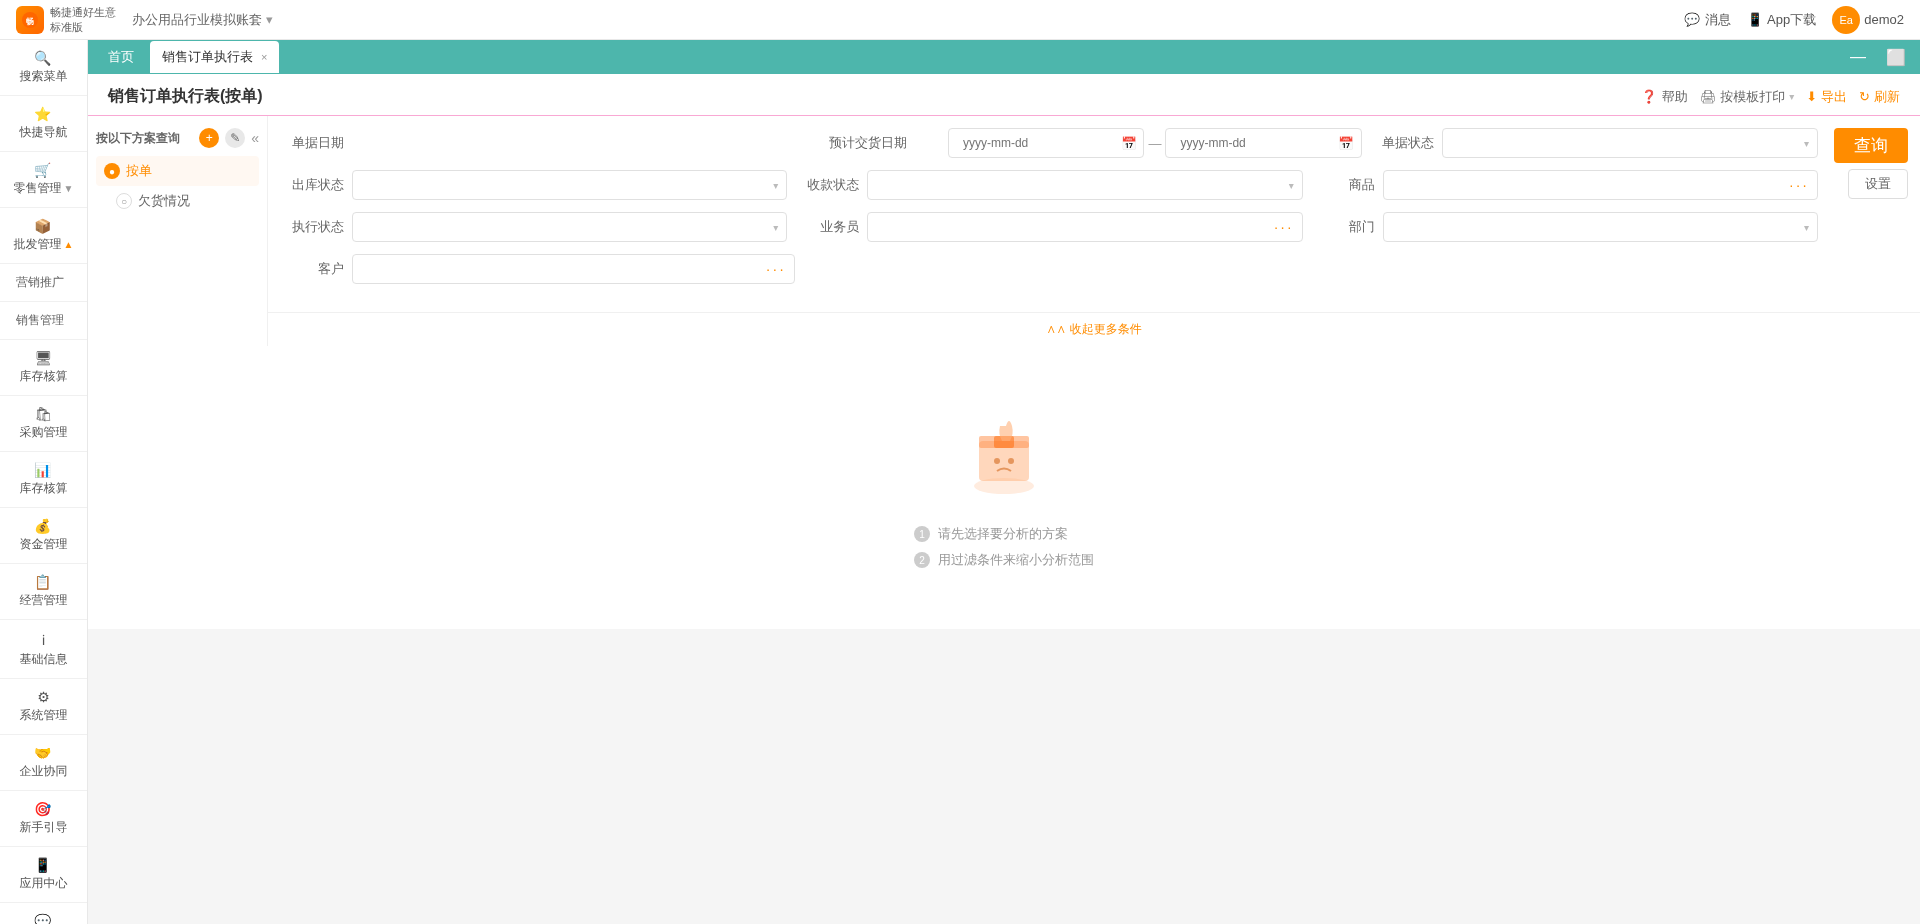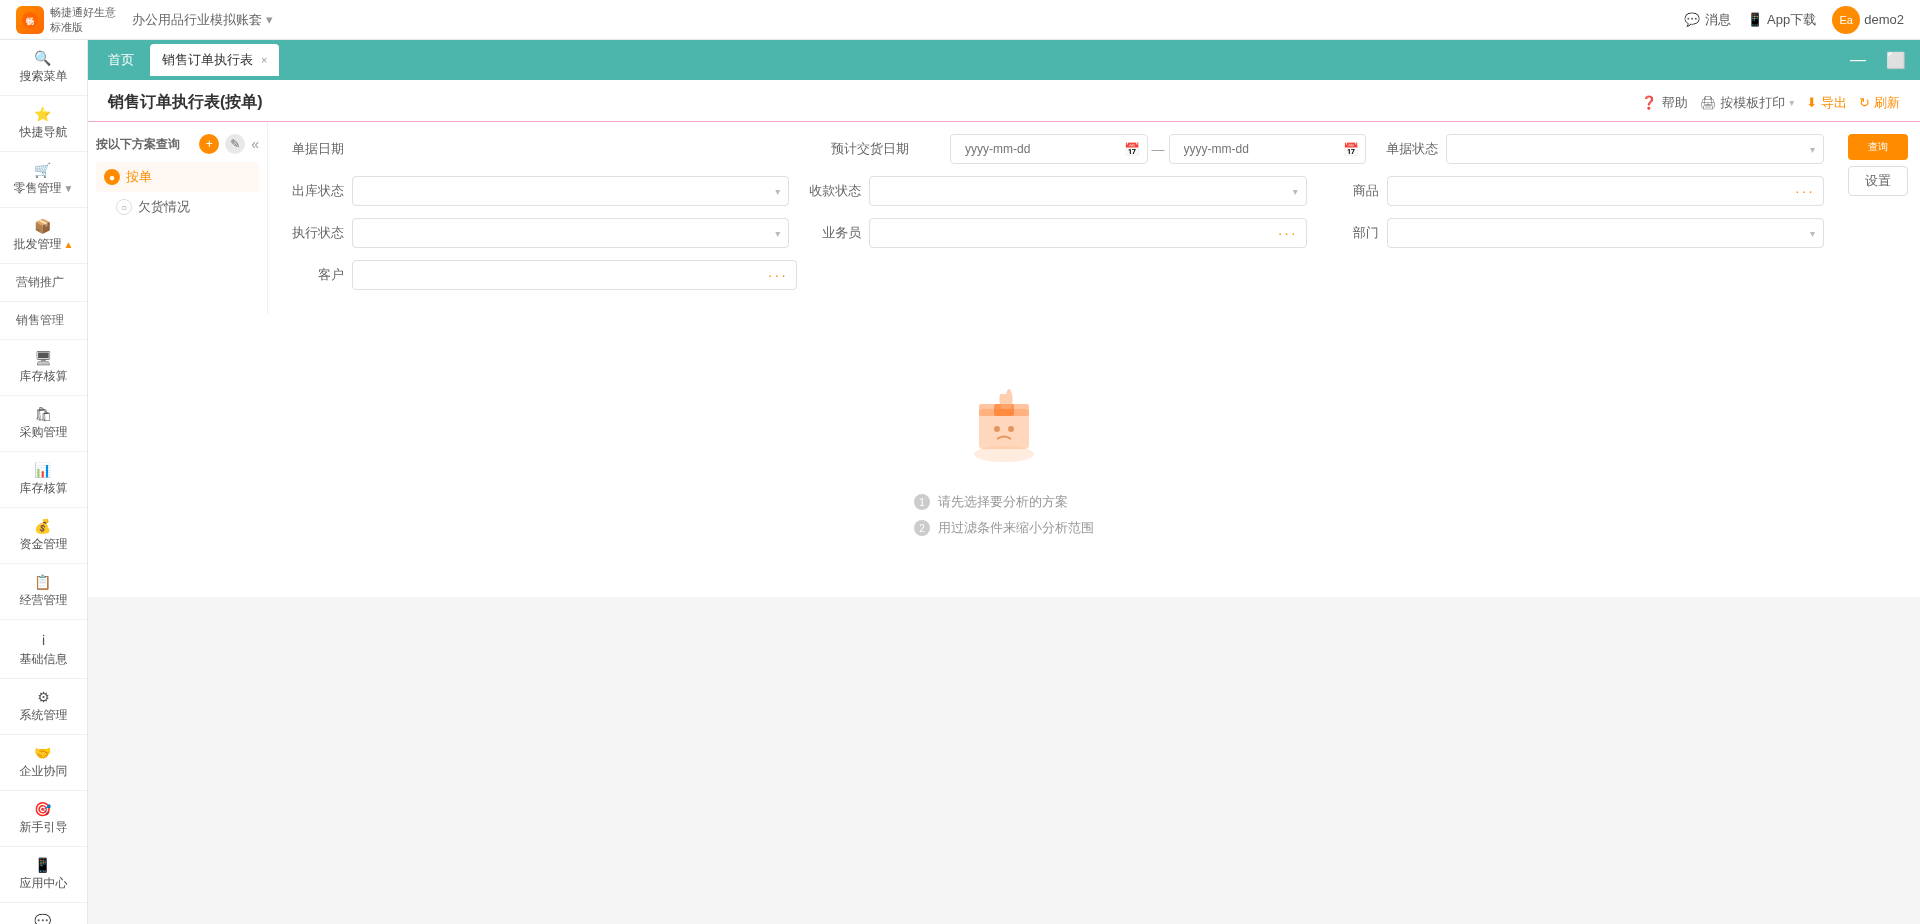--- a/index.html
+++ b/index.html
@@ -115,21 +115,21 @@
     
     .content-area {
       flex: 1;
       display: flex;
       flex-direction: column;
       overflow: hidden;
     }
 
     
     .tabs-bar {
-      height: 40px;
+      height: 34px;
       background: #4db6ac;
       display: flex;
       align-items: center;
       padding: 0 8px;
       gap: 4px;
       flex-shrink: 0;
     }
     .tab-item {
       height: 32px;
       padding: 0 12px;
@@ -206,21 +206,21 @@
       font-size: 13px;
     }
     .title-action-btn.orange { color: #ff8c00; }
     .btn-query {
       background: #ff8c00;
       color: white;
       border: none;
       padding: 6px 20px;
       border-radius: 4px;
       cursor: pointer;
-      font-size: 10px;
+      font-size: 17px;
     }
     .btn-set {
       background: #fff;
       color: #666;
       border: 1px solid #ddd;
       padding: 5px 16px;
       border-radius: 4px;
       cursor: pointer;
       font-size: 13px;
     }
@@ -744,20 +744,24 @@
                 </div>
 
               </div>
 
               <div class="query-actions">
                 <button class="btn-query">查询</button>
                 <button class="btn-set">设置</button>
               </div>
             </div>
 
+            <div class="collapse-more">
+              <span>∧∧</span>
+              <span>收起更多条件</span>
+            </div>
           </div>
         </div>
 
         <div class="empty-state">
           <div>
             <svg width="100" height="100" viewBox="0 0 100 100">
 
               <ellipse cx="50" cy="80" rx="30" ry="8" fill="#ffd0b0" opacity="0.4"></ellipse>
               <rect x="25" y="35" width="50" height="40" rx="4" fill="#ffb07a" opacity="0.5"></rect>
               <rect x="25" y="30" width="50" height="12" rx="2" fill="#ff8c44" opacity="0.5"></rect>

